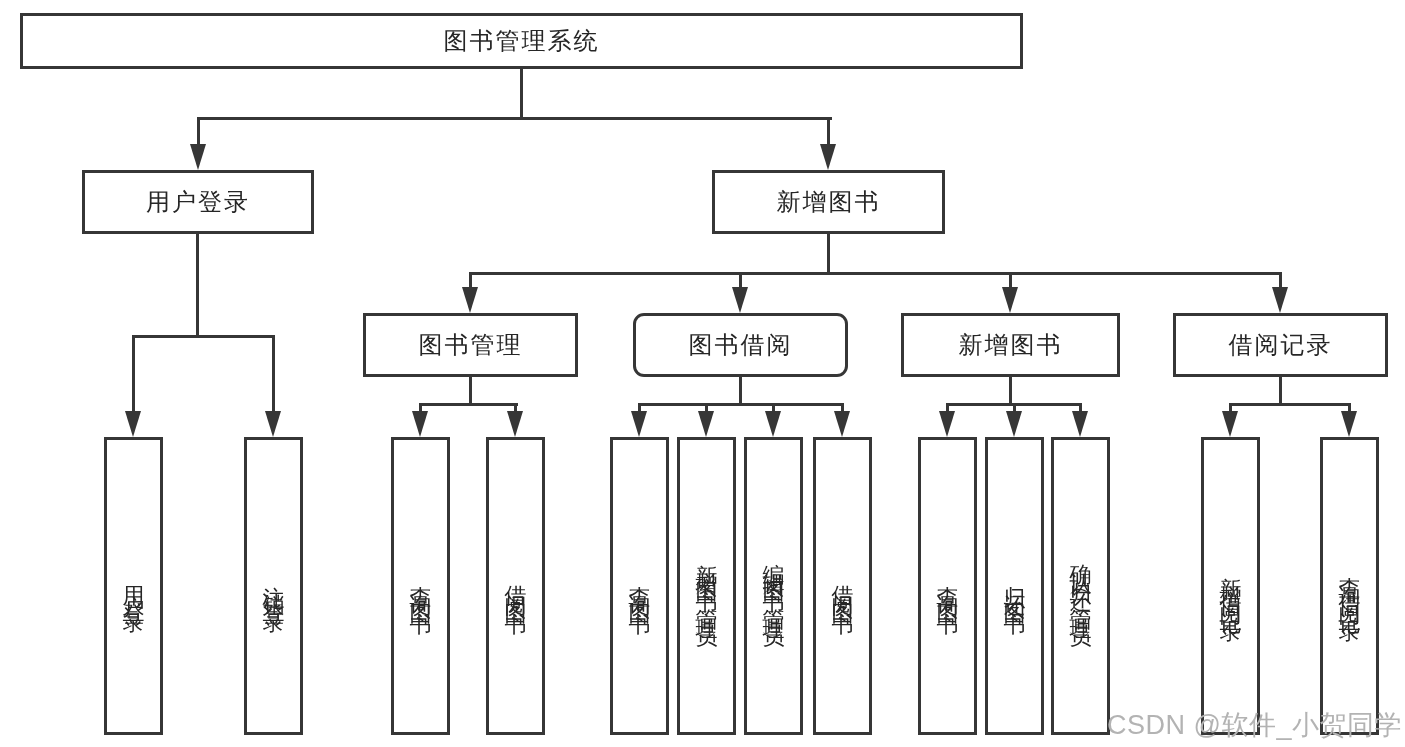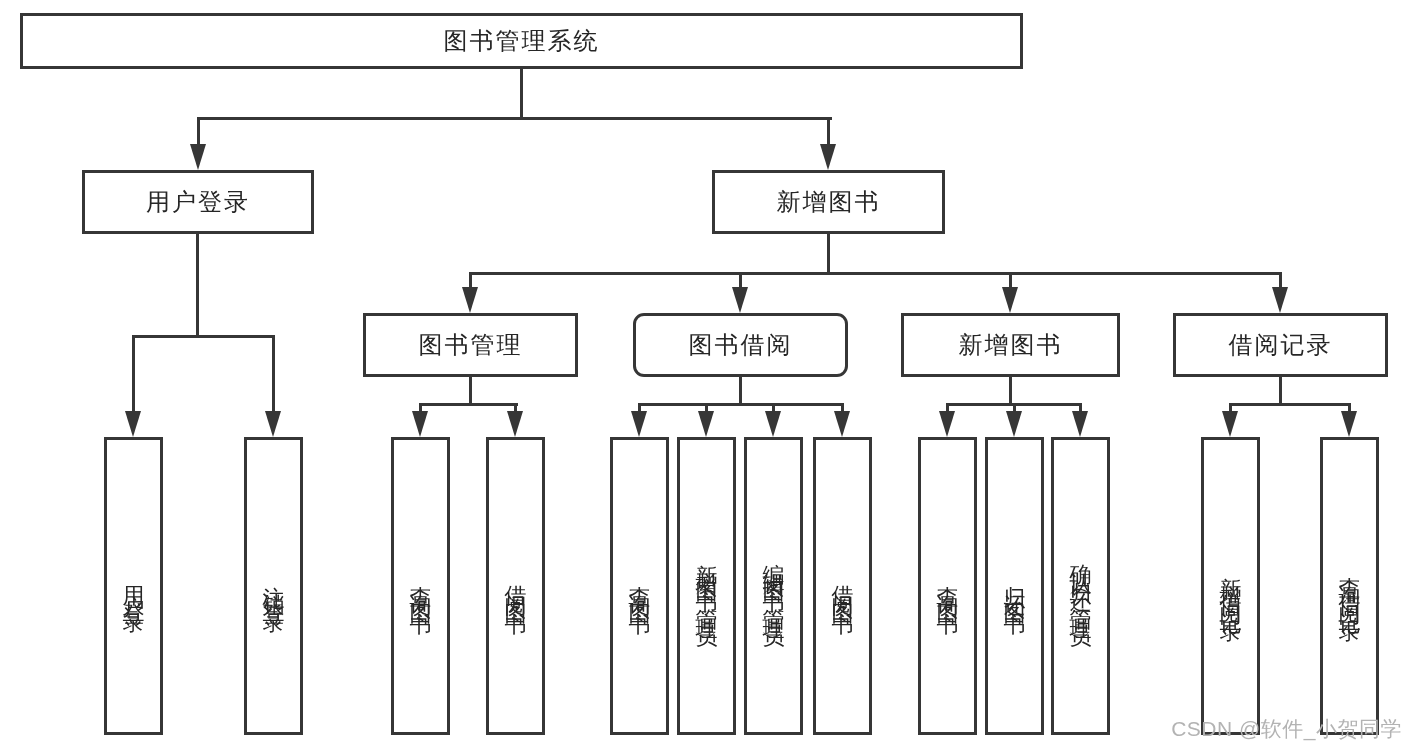--- a/index.html
+++ b/index.html
@@ -40,21 +40,21 @@
     position: absolute;
     width: 0; height: 0;
     border-left: 8px solid transparent;
     border-right: 8px solid transparent;
     border-top: 26px solid var(--line, #363636);
   }
   .watermark {
     position: absolute;
     right: 3px;
     bottom: 4px;
-    font-size: 21px;
+    font-size: 27px;
     letter-spacing: 0.5px;
     color: var(--watermark, #b3b3b3);
     z-index: 5;
     white-space: nowrap;
   }
 </style>
 </head>
 <body>
 
 <div class="canvas">

